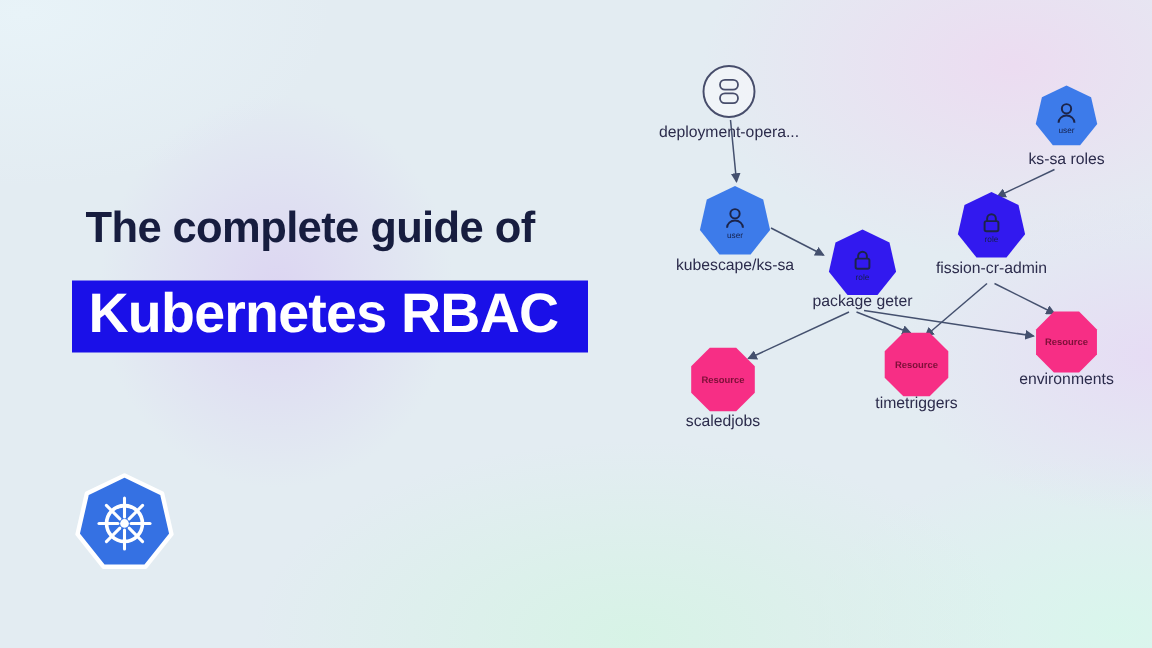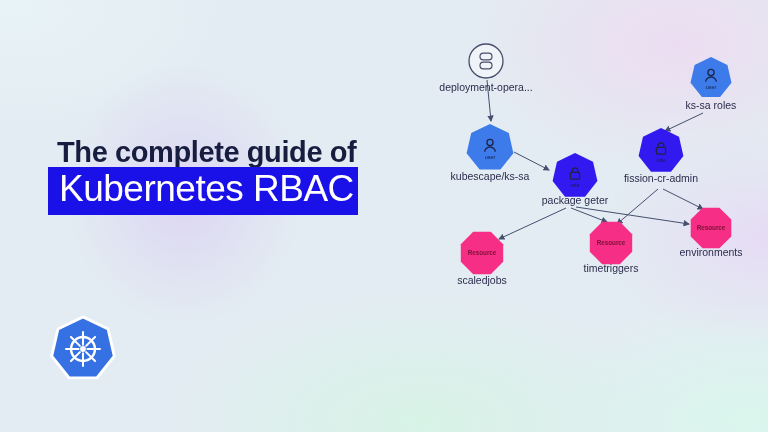--- a/index.html
+++ b/index.html
@@ -14,22 +14,22 @@
       radial-gradient(ellipse 55% 50% at 55% 98%, #d7f3e6 0%, rgba(215,243,230,0) 60%),
       radial-gradient(ellipse 45% 45% at 97% 97%, #d9f6ec 0%, rgba(217,246,236,0) 60%),
       radial-gradient(ellipse 45% 45% at 2% 2%, #e8f3f8 0%, rgba(232,243,248,0) 60%);
   }
   .title-block{position:absolute;left:48px;top:138px;}
   .title-line1{
     margin-left:9px;font-weight:bold;font-size:29px;line-height:1;
     letter-spacing:-0.4px;color:#171d3f;
   }
   .title-line2{
-    display:inline-block;margin-top:0;background:#1a10e8;color:#ffffff;
-    font-weight:normal;font-size:37px;line-height:1;padding:3px 4px 8px 11px;
+    display:inline-block;margin-top:20px;background:#1a10e8;color:#ffffff;
+    font-weight:bold;font-size:37px;line-height:1;padding:3px 20px 8px 11px;
     letter-spacing:-0.5px;
   }
   .diagram{position:absolute;left:0;top:0;width:768px;height:432px;}
   .nlabel{font:10.5px "Liberation Sans",sans-serif;fill:#2c2c4c;text-anchor:middle;}
   .badge{font:5.5px "Liberation Sans",sans-serif;fill:#15204a;text-anchor:middle;}
   .rbadge{font:600 6.3px "Liberation Sans",sans-serif;fill:#7c1038;text-anchor:middle;}
   .k8s-logo{position:absolute;left:48px;top:314px;width:70px;height:70px;}
   .k8s-logo svg{display:block;width:100%;height:100%;}
 </style>
 </head>

